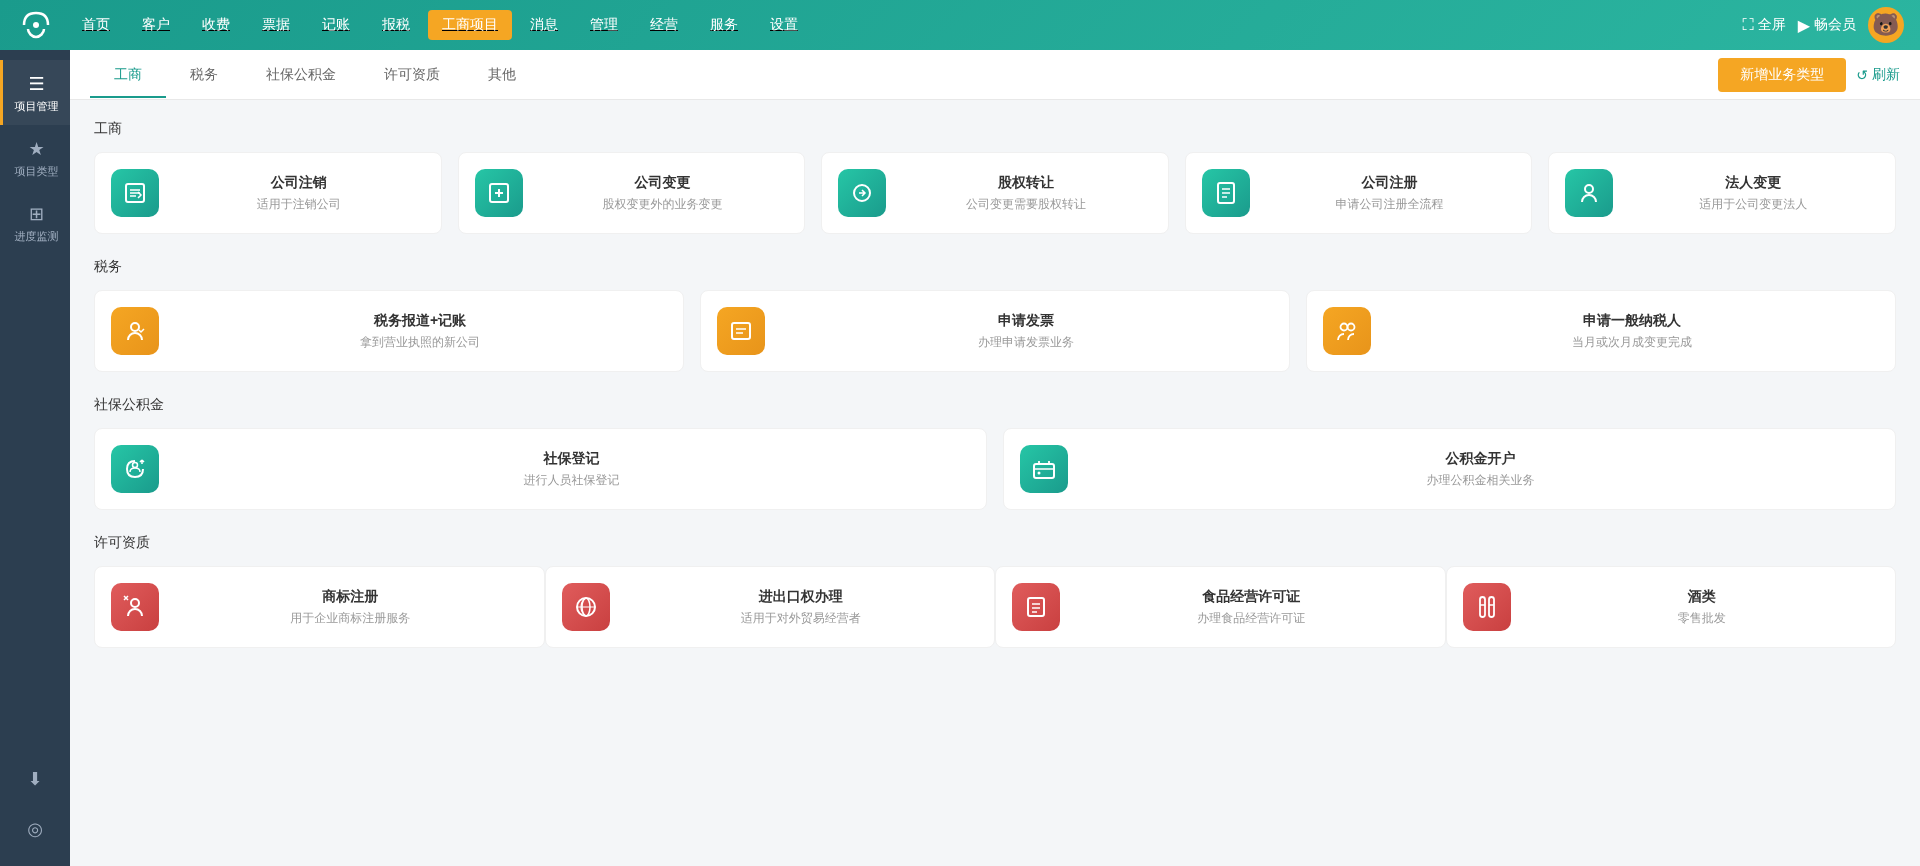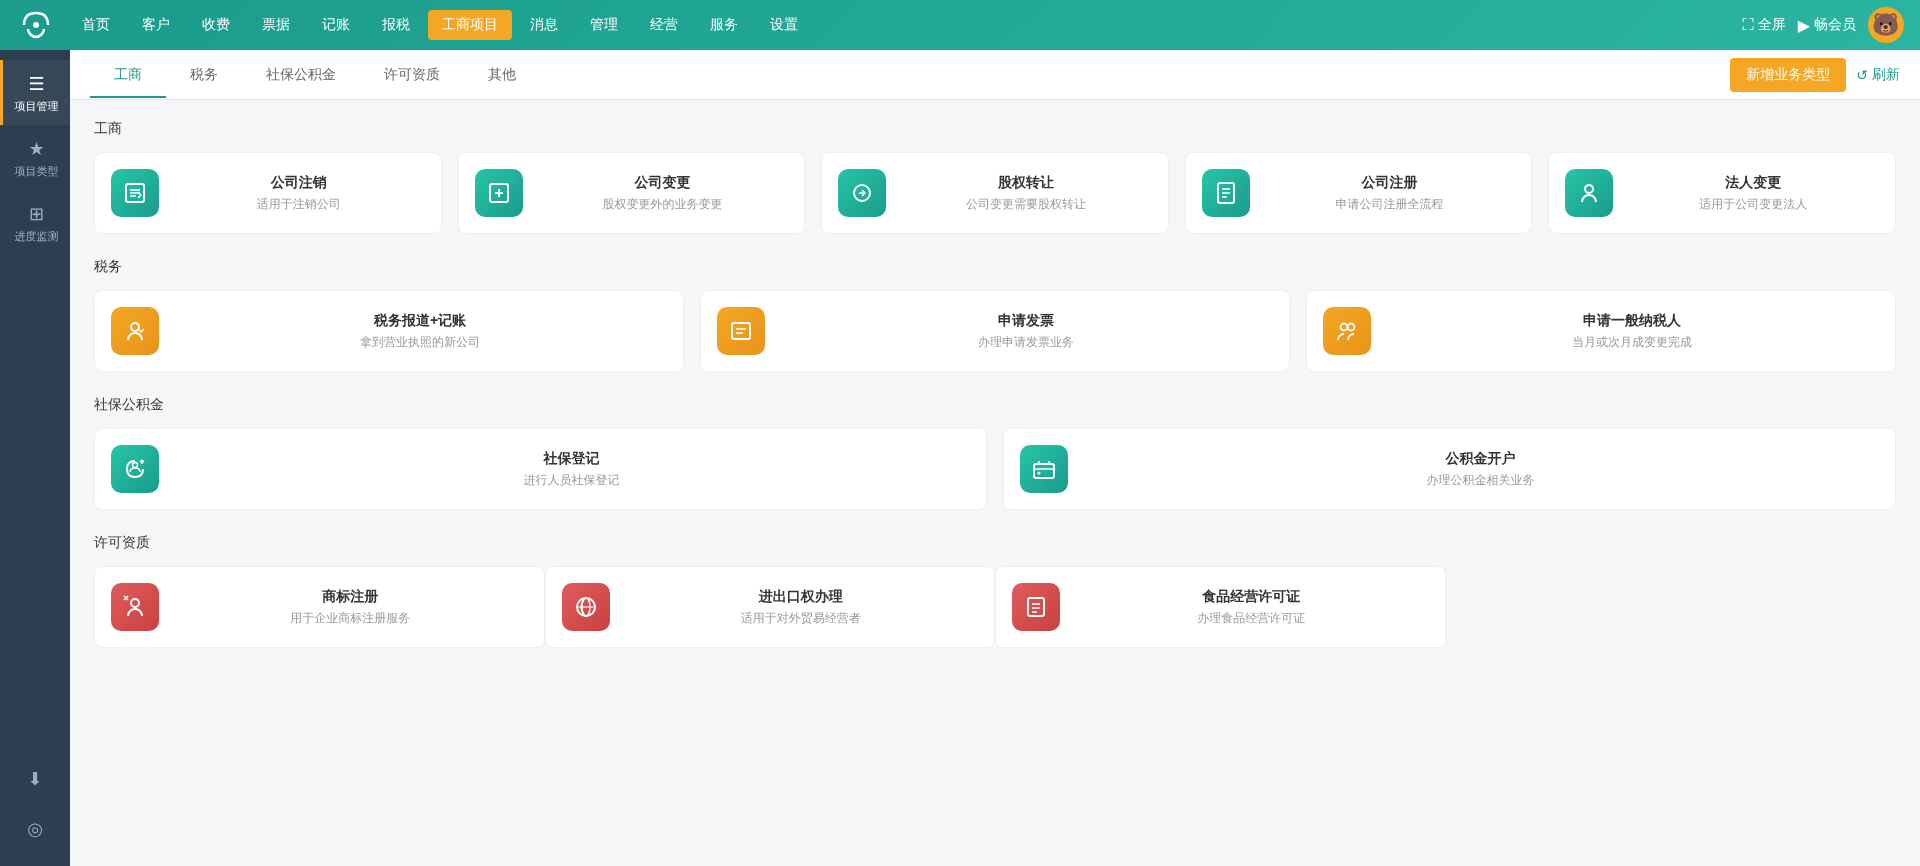--- a/index.html
+++ b/index.html
@@ -21,20 +21,21 @@
       align-items: center;
       justify-content: center;
       margin-right: 12px;
     }
     .top-nav-logo svg { width: 32px; height: 32px; }
     .top-nav-items {
       display: flex;
       align-items: center;
       gap: 4px;
       flex: 1;
+      text-decoration: underline;
     }
     .nav-item {
       color: #fff;
       padding: 6px 14px;
       border-radius: 4px;
       cursor: pointer;
       font-size: 14px;
       white-space: nowrap;
     }
     .nav-item.active {
@@ -176,21 +177,21 @@
     }
     .tab-bar-right {
       display: flex;
       align-items: center;
       gap: 10px;
     }
     .btn-new-type {
       background: #f5a623;
       color: #fff;
       border: none;
-      padding: 8px 16px;
+      padding: 8px 22px;
       border-radius: 4px;
       cursor: pointer;
       font-size: 14px;
     }
     .btn-refresh {
       color: #1a9b8c;
       cursor: pointer;
       font-size: 14px;
       display: flex;
       align-items: center;
@@ -562,19 +563,32 @@
                 <rect x="5" y="4" width="16" height="18" rx="2" stroke="white" stroke-width="2" fill="none"></rect>
                 <path d="M9 10h8M9 14h8M9 18h5" stroke="white" stroke-width="1.5"></path>
               </svg>
             </div>
             <div class="card-info">
               <div class="card-title">食品经营许可证</div>
               <div class="card-desc">办理食品经营许可证</div>
             </div>
           </div>
 
+          <div class="service-card">
+            <div class="card-icon red">
+              <svg width="26" height="26" viewBox="0 0 26 26" fill="none">
+                <rect x="6" y="3" width="5" height="20" rx="2.5" stroke="white" stroke-width="1.8" fill="none"></rect>
+                <rect x="15" y="3" width="5" height="20" rx="2.5" stroke="white" stroke-width="1.8" fill="none"></rect>
+                <path d="M6 11h5M15 11h5" stroke="white" stroke-width="1.5"></path>
+              </svg>
+            </div>
+            <div class="card-info">
+              <div class="card-title">酒类</div>
+              <div class="card-desc">零售批发</div>
+            </div>
+          </div>
 
         </div>
       </div>
 
     </div>
   </div>
 </div>
 
 </body></html>

